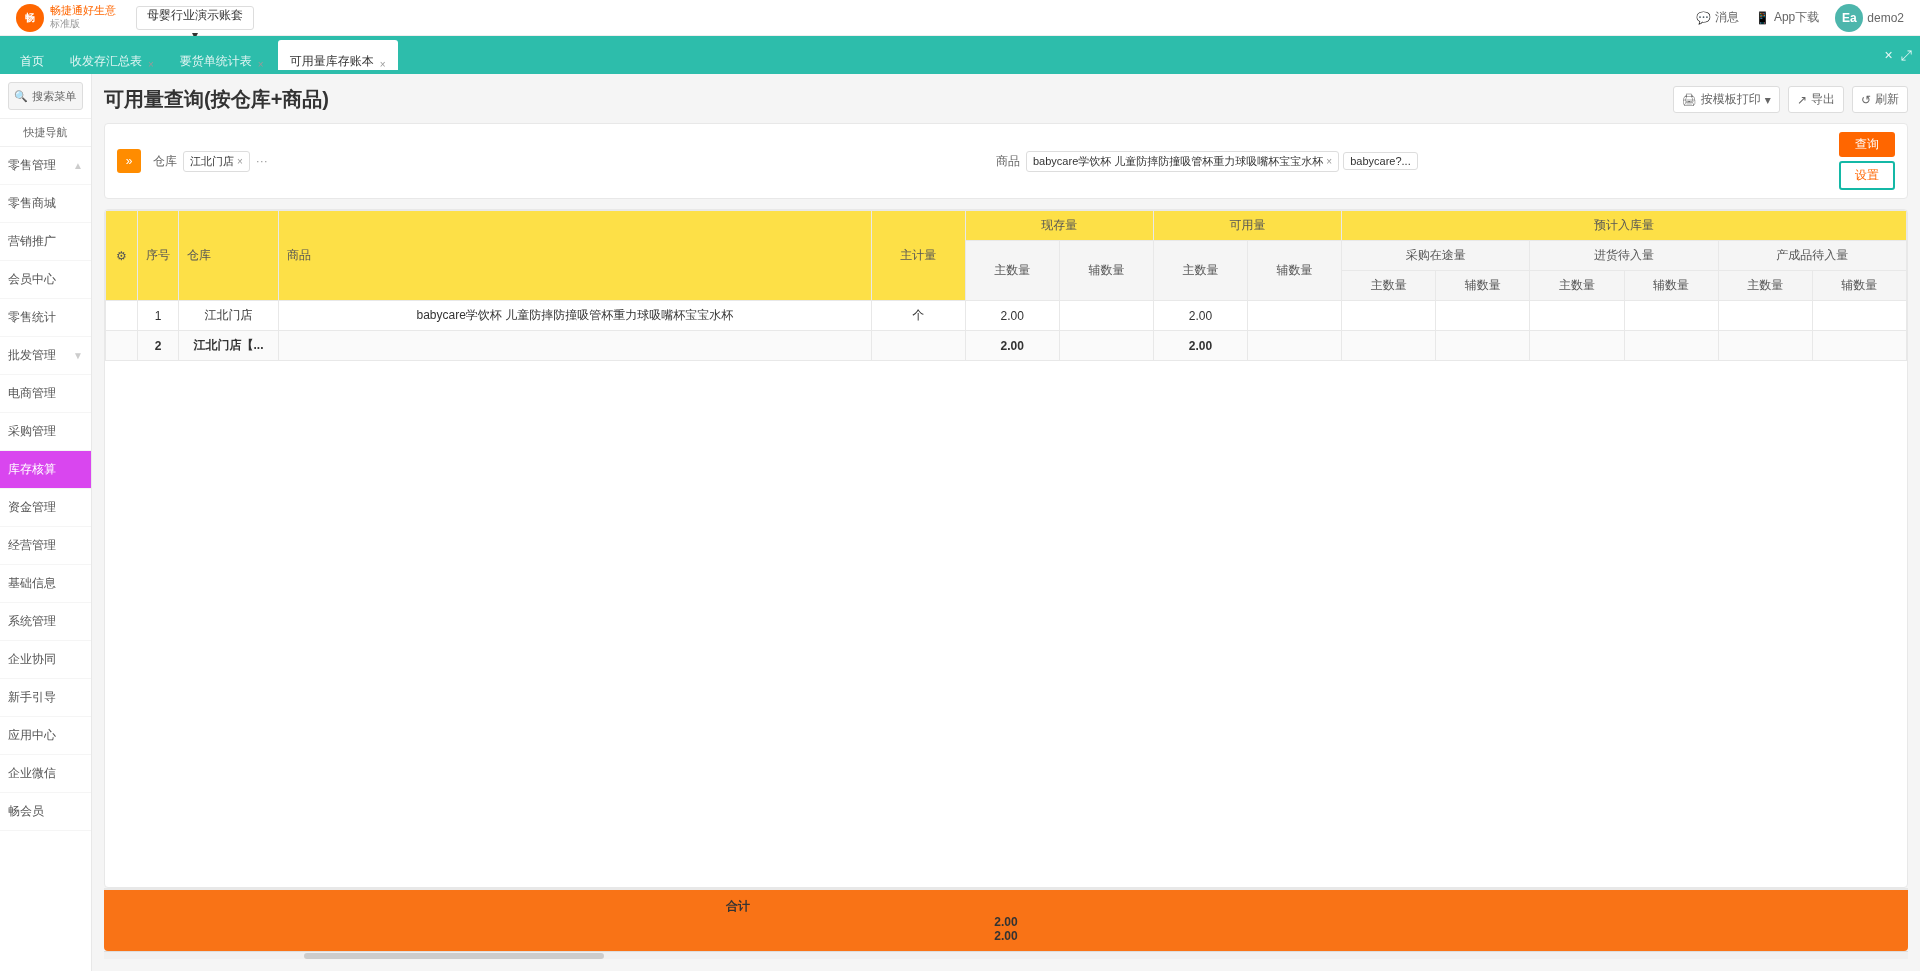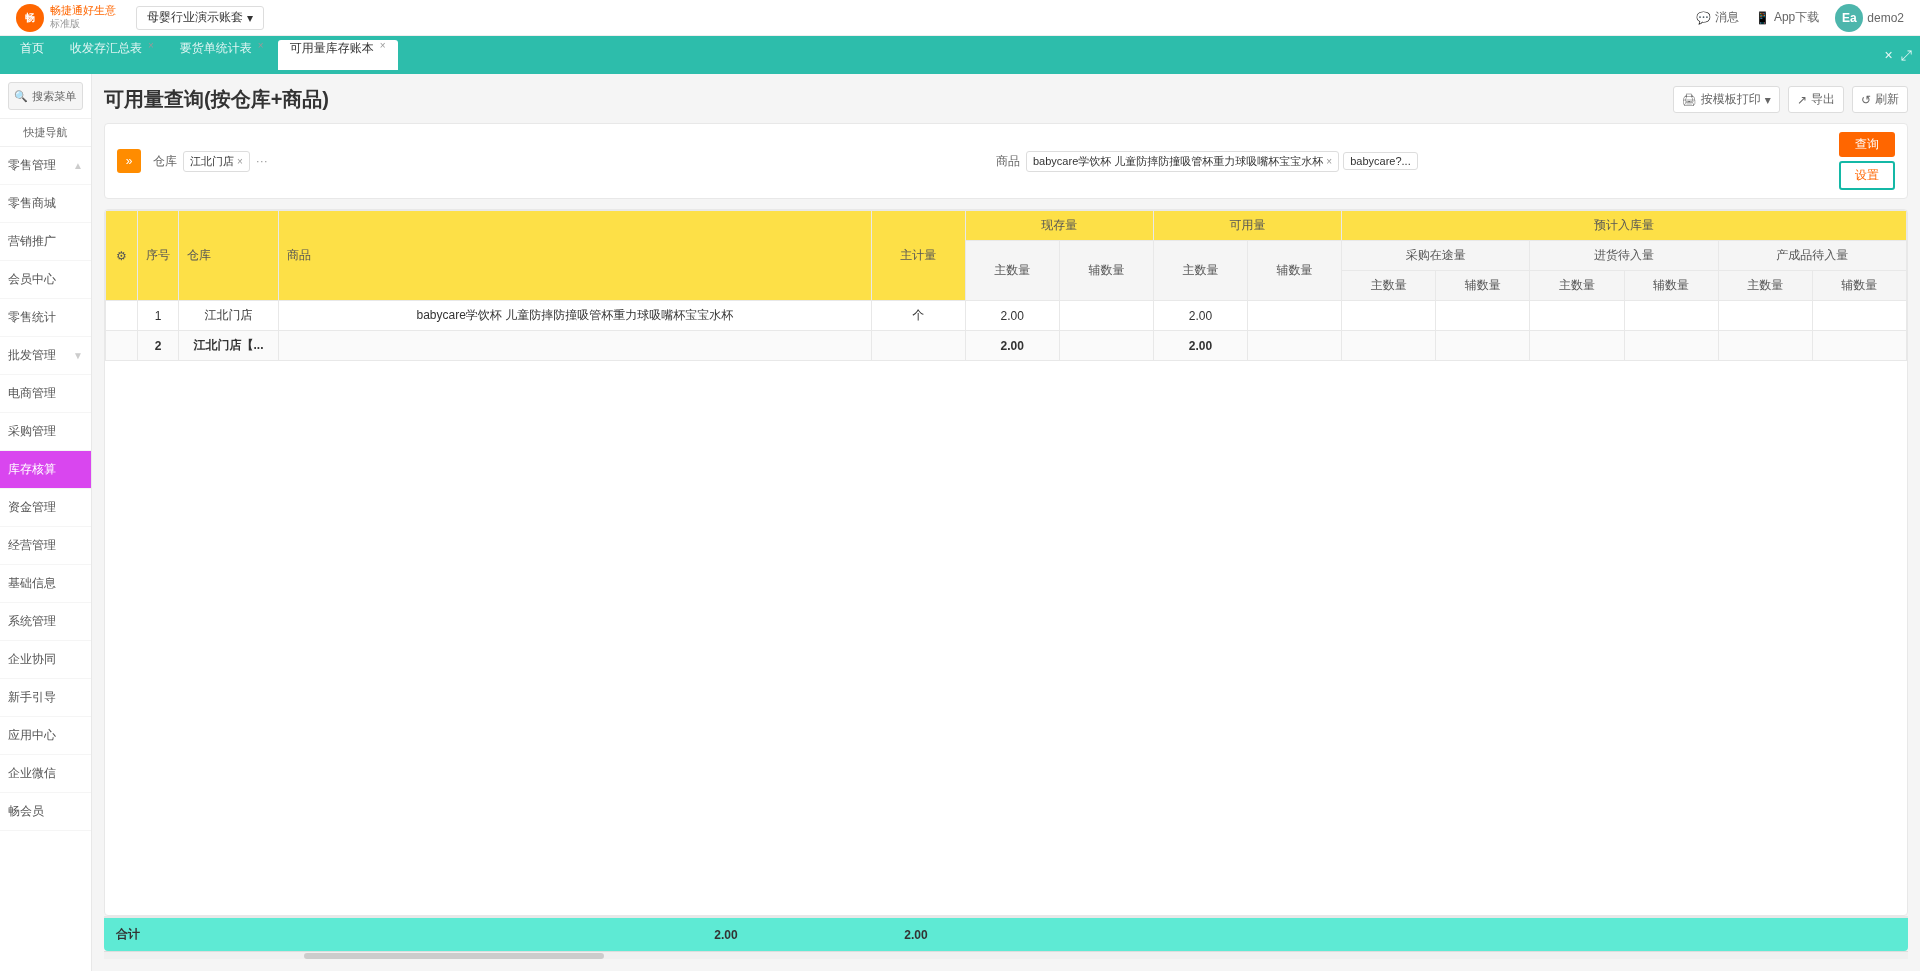--- a/index.html
+++ b/index.html
@@ -14,40 +14,40 @@
       justify-content: space-between;
       padding: 0 16px;
       border-bottom: 1px solid #eee;
       flex-shrink: 0;
     }
     .top-bar-left { display: flex; align-items: center; gap: 8px; }
     .logo-area { display: flex; align-items: center; gap: 6px; }
     .logo-icon { width: 28px; height: 28px; background: #ff6600; border-radius: 50%; display: flex; align-items: center; justify-content: center; color: #fff; font-size: 10px; font-weight: bold; }
     .logo-text { font-size: 11px; color: #ff6600; line-height: 1.2; }
     .logo-sub { font-size: 10px; color: #999; }
-    .industry-selector { display: flex; align-items: center; gap: 4px; padding: 0 10px; border: 1px solid #ddd; border-radius: 3px; height: 24px; cursor: pointer; font-size: 12px; color: #333; margin-left: 12px; }
+    .industry-selector { display: flex; align-items: center; gap: 4px; padding: 0 10px; border: 1px solid #ddd; border-radius: 3px; height: 24px; cursor: pointer; font-size: 12px; color: #333; margin-left: 12px; flex-direction: column; }
     .top-bar-right { display: flex; align-items: center; gap: 16px; font-size: 12px; color: #666; }
     .top-bar-right .item { display: flex; align-items: center; gap: 4px; cursor: pointer; }
     .user-avatar { width: 28px; height: 28px; border-radius: 50%; background: #4db6ac; display: flex; align-items: center; justify-content: center; color: #fff; font-size: 12px; font-weight: bold; }
 
     
     .nav-tabs {
       background: #2dbdab;
       height: 38px;
       display: flex;
       align-items: center;
       padding: 0 8px;
       flex-shrink: 0;
       gap: 2px;
     }
     .nav-tab {
       height: 30px;
       padding: 0 12px;
       display: flex;
-      align-items: flex-start;
+      align-items: flex-end;
       gap: 6px;
       border-radius: 3px 3px 0 0;
       cursor: pointer;
       font-size: 12px;
       color: rgba(255,255,255,0.85);
       white-space: nowrap;
     }
     .nav-tab.active { background: #fff; color: #333; border-radius: 3px 3px 0 0; }
     .nav-tab .close-btn { font-size: 10px; color: #999; cursor: pointer; }
     .nav-tab-home { color: rgba(255,255,255,0.9); }
@@ -148,30 +148,31 @@
     }
     tbody tr.subtotal td { background: #fafafa; font-weight: bold; }
     .col-settings { width: 32px; }
     .col-no { width: 40px; }
     .col-warehouse { width: 100px; text-align: left; }
     .col-product { text-align: left; }
     .num-cell { text-align: center; }
 
     
     .table-footer {
-      background: #5eead4;
+      background: #f97316;
       border-top: 2px solid #e8e8e8;
       display: flex;
       align-items: center;
       padding: 8px 12px;
       font-size: 12px;
       color: #333;
       font-weight: bold;
       flex-shrink: 0;
       border-radius: 0 0 4px 4px;
+      flex-direction: column;
     }
     .footer-label { width: 560px; }
     .footer-val { width: 120px; text-align: center; }
 
     
     .scroll-indicator { height: 8px; background: #f0f0f0; border-top: 1px solid #ddd; display: flex; align-items: center; padding: 0 200px; }
     .scroll-thumb { height: 6px; width: 300px; background: #ccc; border-radius: 3px; }
   </style>
 </head>
 <body>

